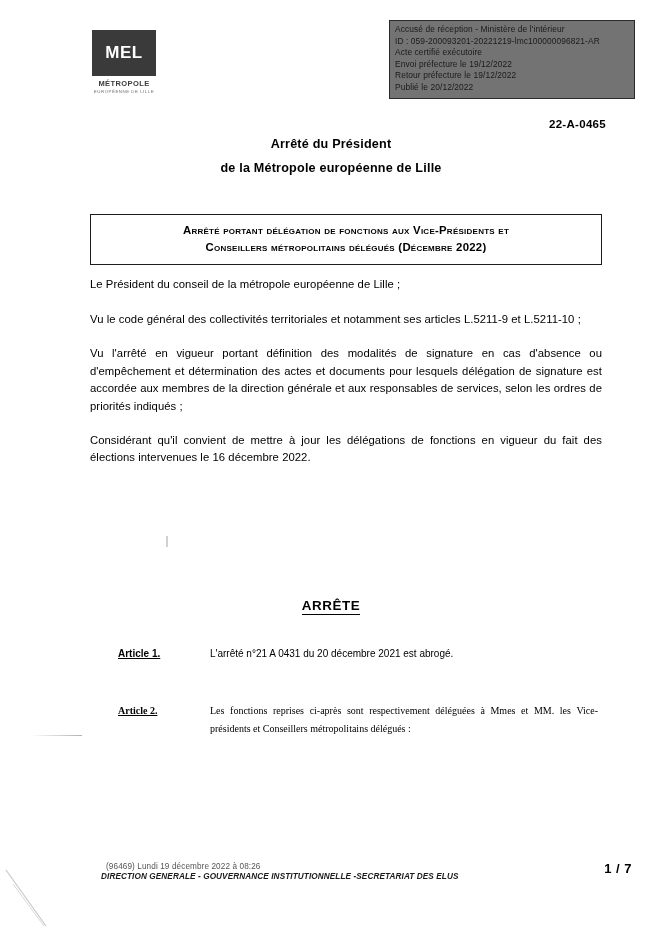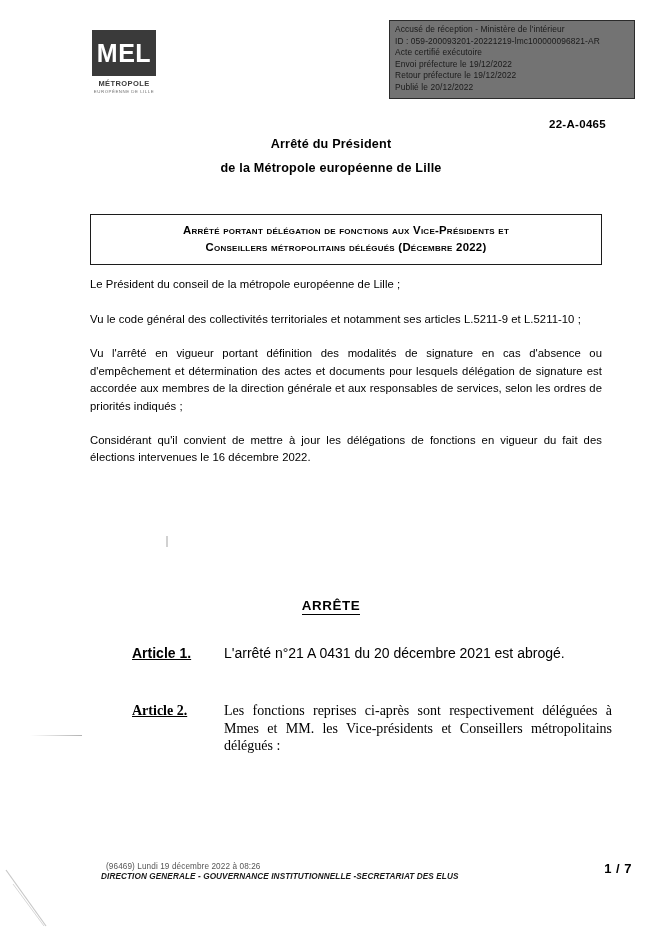--- a/index.html
+++ b/index.html
@@ -46,21 +46,21 @@
   .logo-mark-text {
     position: absolute;
     left: 0;
     top: 0;
     width: 64px;
     height: 46px;
     line-height: 46px;
     text-align: center;
     color: #ffffff;
     font-weight: bold;
-    font-size: 25px;
+    font-size: 17px;
     letter-spacing: 0.5px;
     font-family: "Liberation Sans", sans-serif;
   }
   .logo-sub1 {
     margin-top: 3px;
     font-size: 7.5px;
     font-weight: bold;
     letter-spacing: 0.4px;
     color: #3a3a3a;
     text-align: center;
@@ -161,23 +161,23 @@
     text-align: center;
     font-size: 13.4px;
     font-weight: bold;
     letter-spacing: 0.6px;
   }
   .arrete-head span { border-bottom: 1.6px solid #000; padding-bottom: 1px; }
 
   
   .article {
     position: absolute;
-    left: 132px;
+    left: 118px;
     width: 484px;
-    font-size: 14px;
+    font-size: 10px;
     line-height: 17.6px;
   }
   .article-1 { top: 645px; }
   .article-2 { top: 702px; font-family: Liberation Serif, serif; }
   .article-label {
     font-weight: bold;
     text-decoration: underline;
     display: inline-block;
     width: 92px;
     vertical-align: top;

